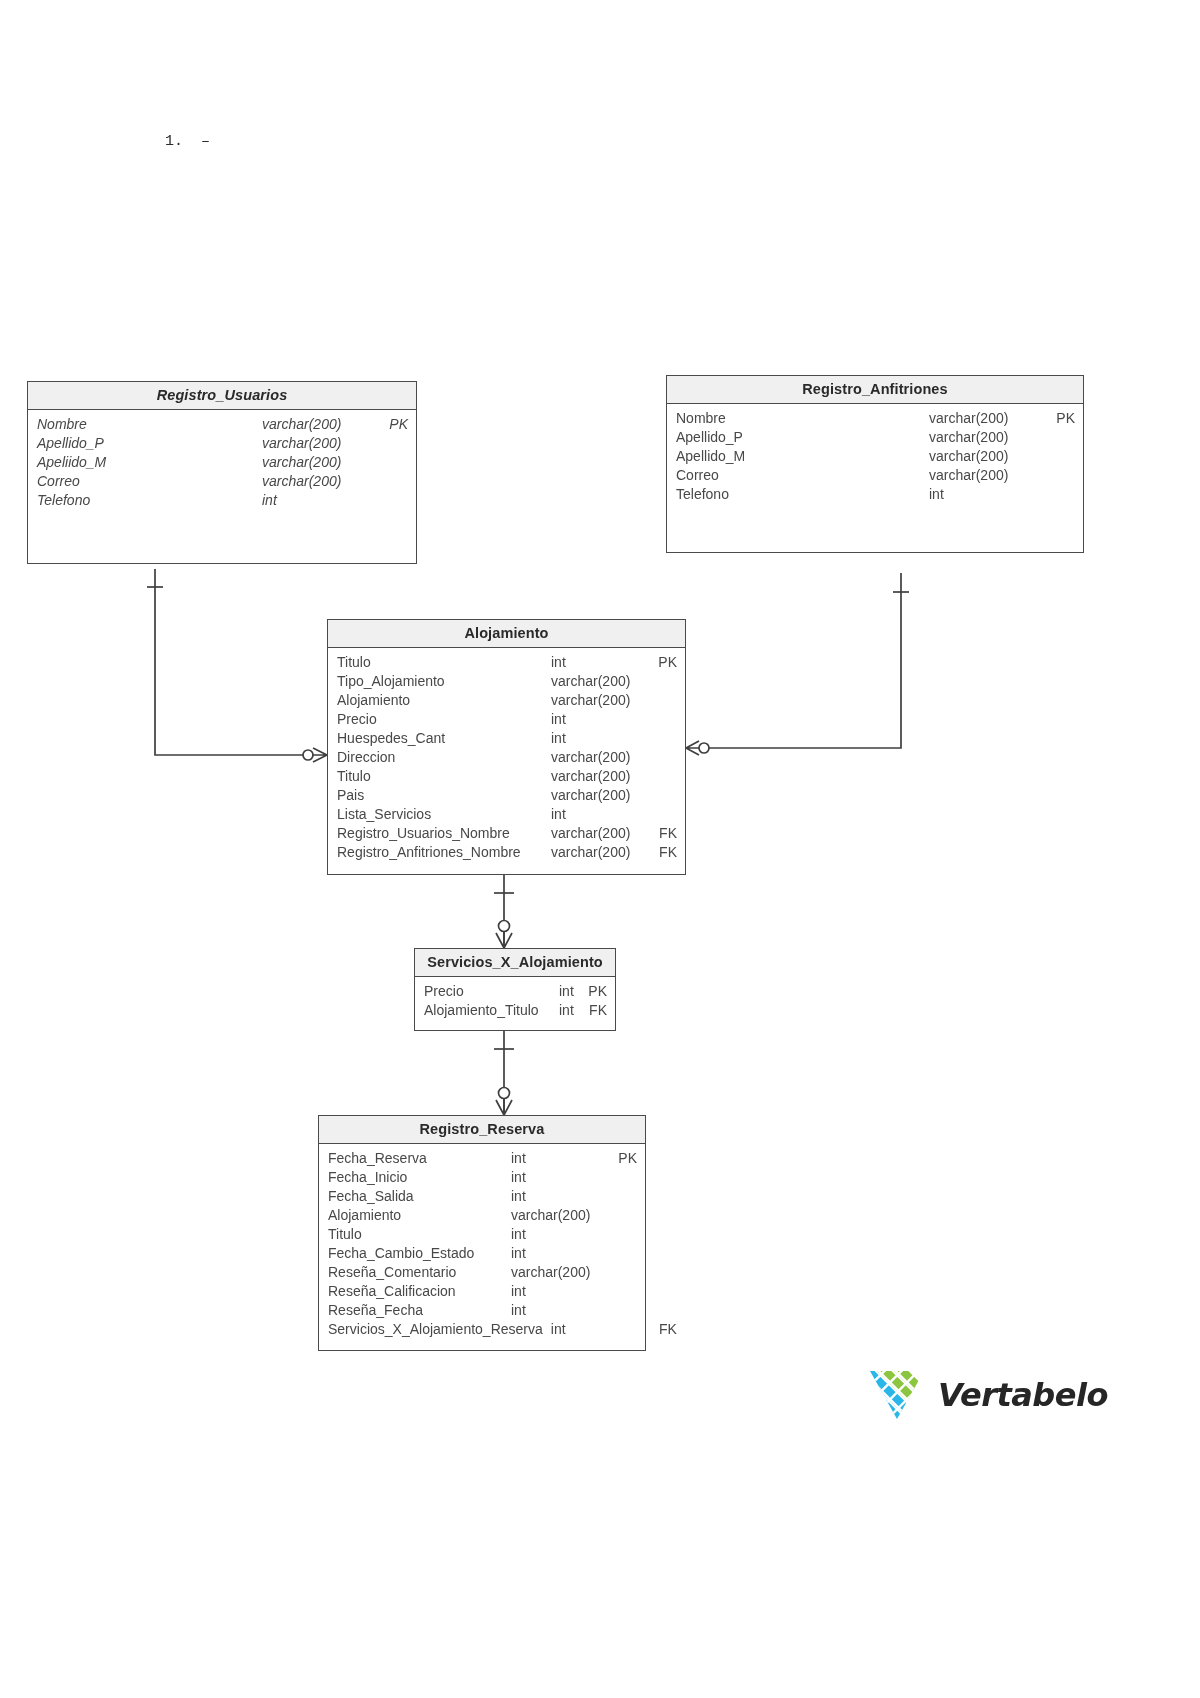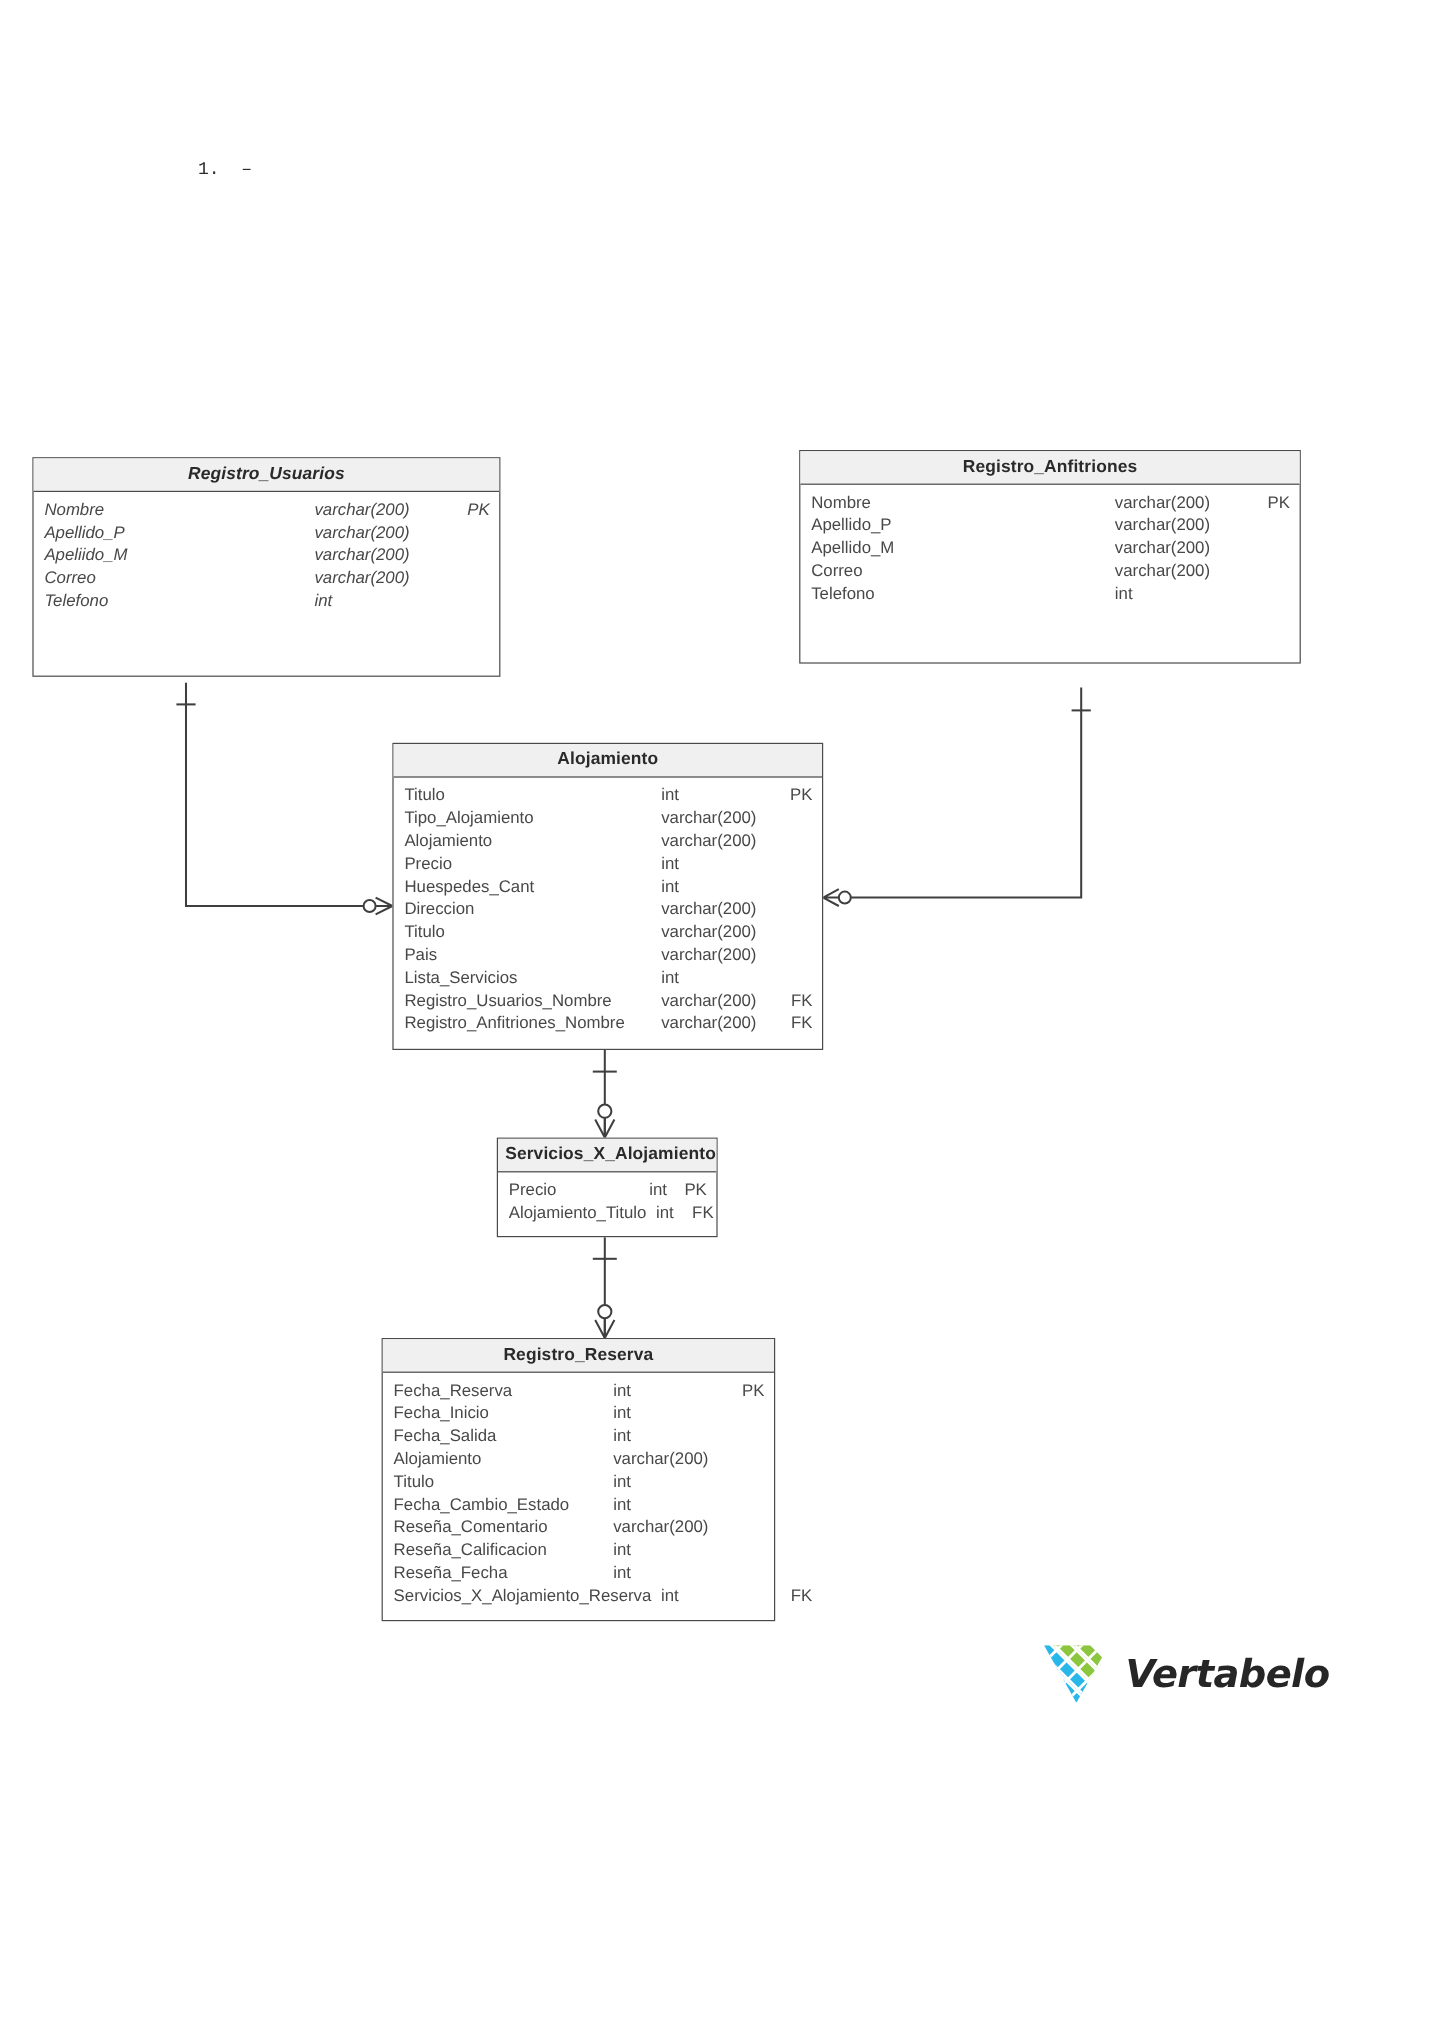--- a/index.html
+++ b/index.html
@@ -99,21 +99,21 @@
   .e-alojamiento .attr-key  { width: 24px; }
   .e-servicios  .attr-type { width: 22px; }
   .e-servicios  .attr-key  { width: 20px; }
   .e-reserva    .attr-type { width: 96px; }
   .e-reserva    .attr-key  { width: 24px; }
 
   
   .e-usuarios    { left: 27px;  top: 381px;  width: 390px; height: 183px; font-style: italic; }
   .e-anfitriones { left: 666px; top: 375px;  width: 418px; height: 178px; }
   .e-alojamiento { left: 327px; top: 619px;  width: 359px; height: 256px; }
-  .e-servicios   { left: 414px; top: 948px;  width: 184px; height: 83px;  }
+  .e-servicios   { left: 414px; top: 948px;  width: 202px; height: 83px;  }
   .e-reserva     { left: 318px; top: 1115px; width: 328px; height: 236px; }
 
   
   #vertabelo-logo {
     position: absolute;
     left: 868px;
     top: 1360px;
     width: 232px;
     height: 70px;
     display: flex;

